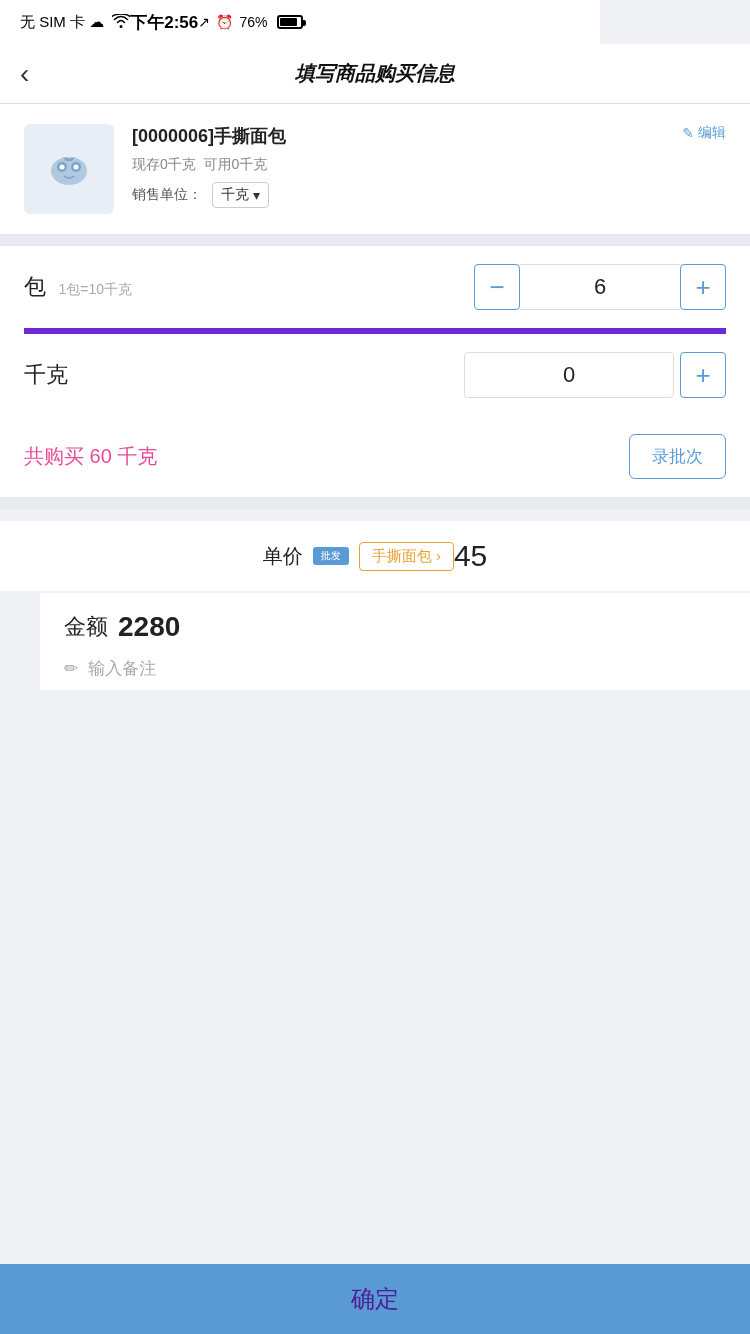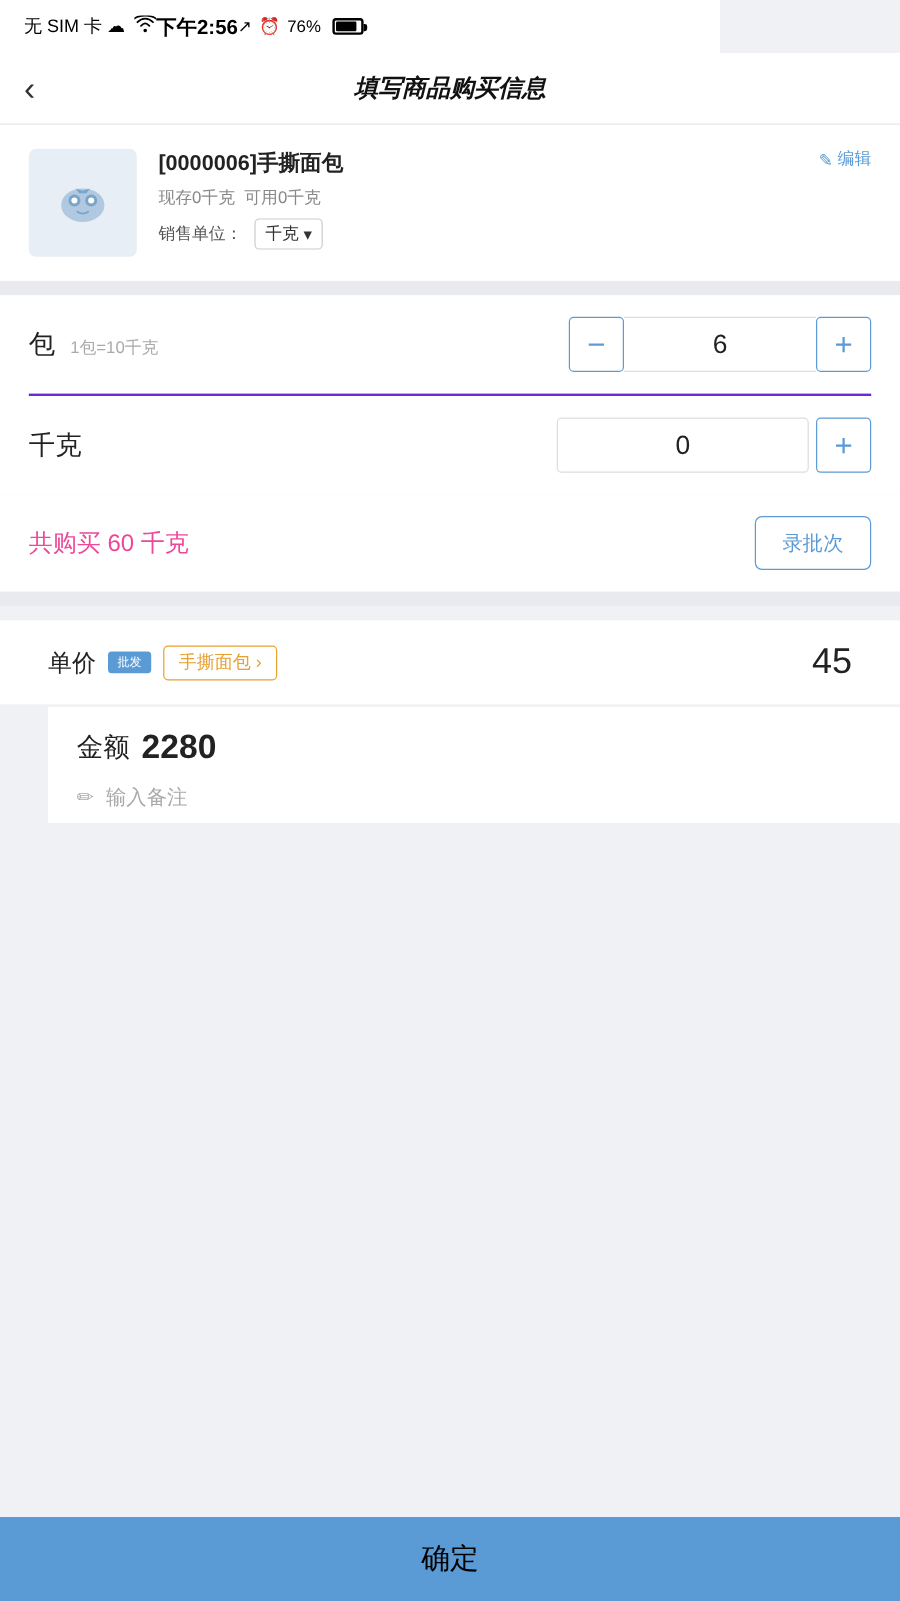--- a/index.html
+++ b/index.html
@@ -155,21 +155,21 @@
     
     .input-section {
       background: #fff;
       padding: 0 24px;
     }
     .input-row {
       display: flex;
       align-items: center;
       justify-content: space-between;
       padding: 18px 0;
-      border-bottom: 2px solid #6d28d9;
+      border-bottom: 6px solid #6d28d9;
     }
     .input-row:last-child { border-bottom: none; }
     .input-label {
       font-size: 22px;
       color: #222;
       font-weight: 500;
     }
     .input-sublabel {
       font-size: 14px;
       color: #aaa;
@@ -249,24 +249,24 @@
       padding: 10px 22px;
       font-size: 17px;
       color: #5b9bd5;
       background: #fff;
       cursor: pointer;
     }
 
     
     .price-section {
       background: #fff;
-      padding: 18px 40px;
-      display: flex;
-      align-items: center;
-      justify-content: space-between;
+      padding: 18px 8px;
+      display: flex;
+      align-items: center;
+      justify-content: center;
       margin-top: 12px;
     }
     .price-label {
       font-size: 20px;
       color: #222;
       display: flex;
       align-items: center;
       gap: 10px;
     }
     .price-badge {
@@ -337,21 +337,21 @@
       position: fixed;
       bottom: 0;
       left: 0;
       width: 750px;
       height: 70px;
       background: #5b9bd5;
       display: flex;
       align-items: center;
       justify-content: center;
       font-size: 24px;
-      color: #000000;
+      color: #4c1d95;
       font-weight: 500;
       cursor: pointer;
       z-index: 100;
     }
   </style>
 </head>
 <body>
 
 <div class="status-bar">
   <div class="status-left">

